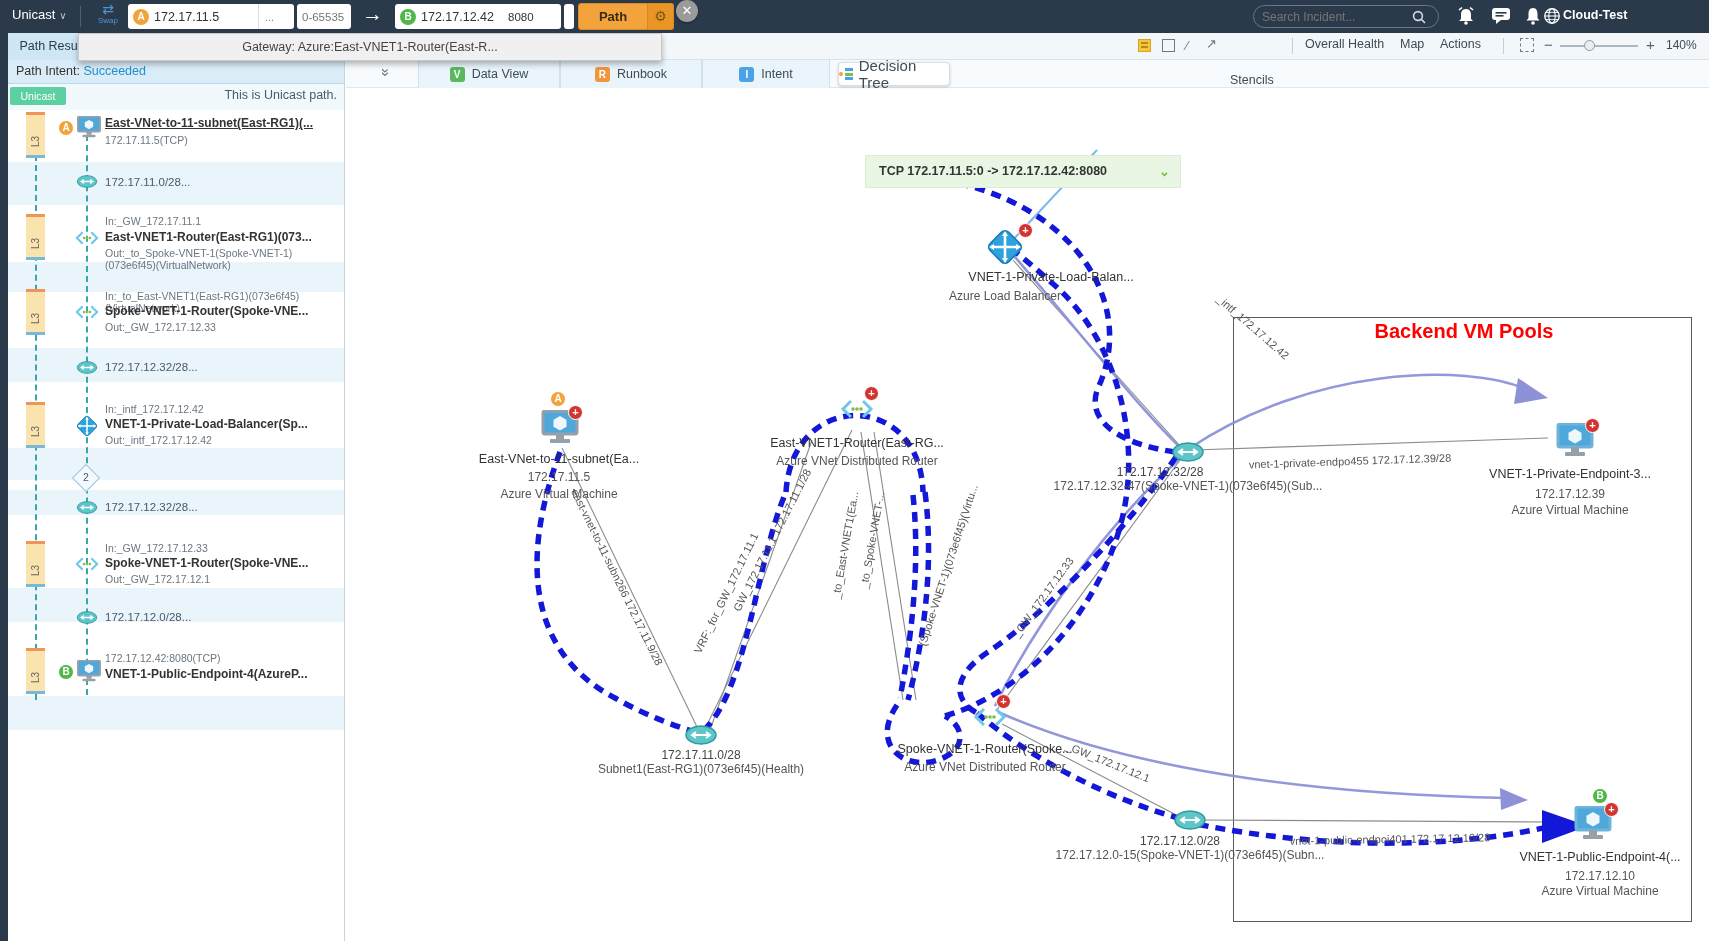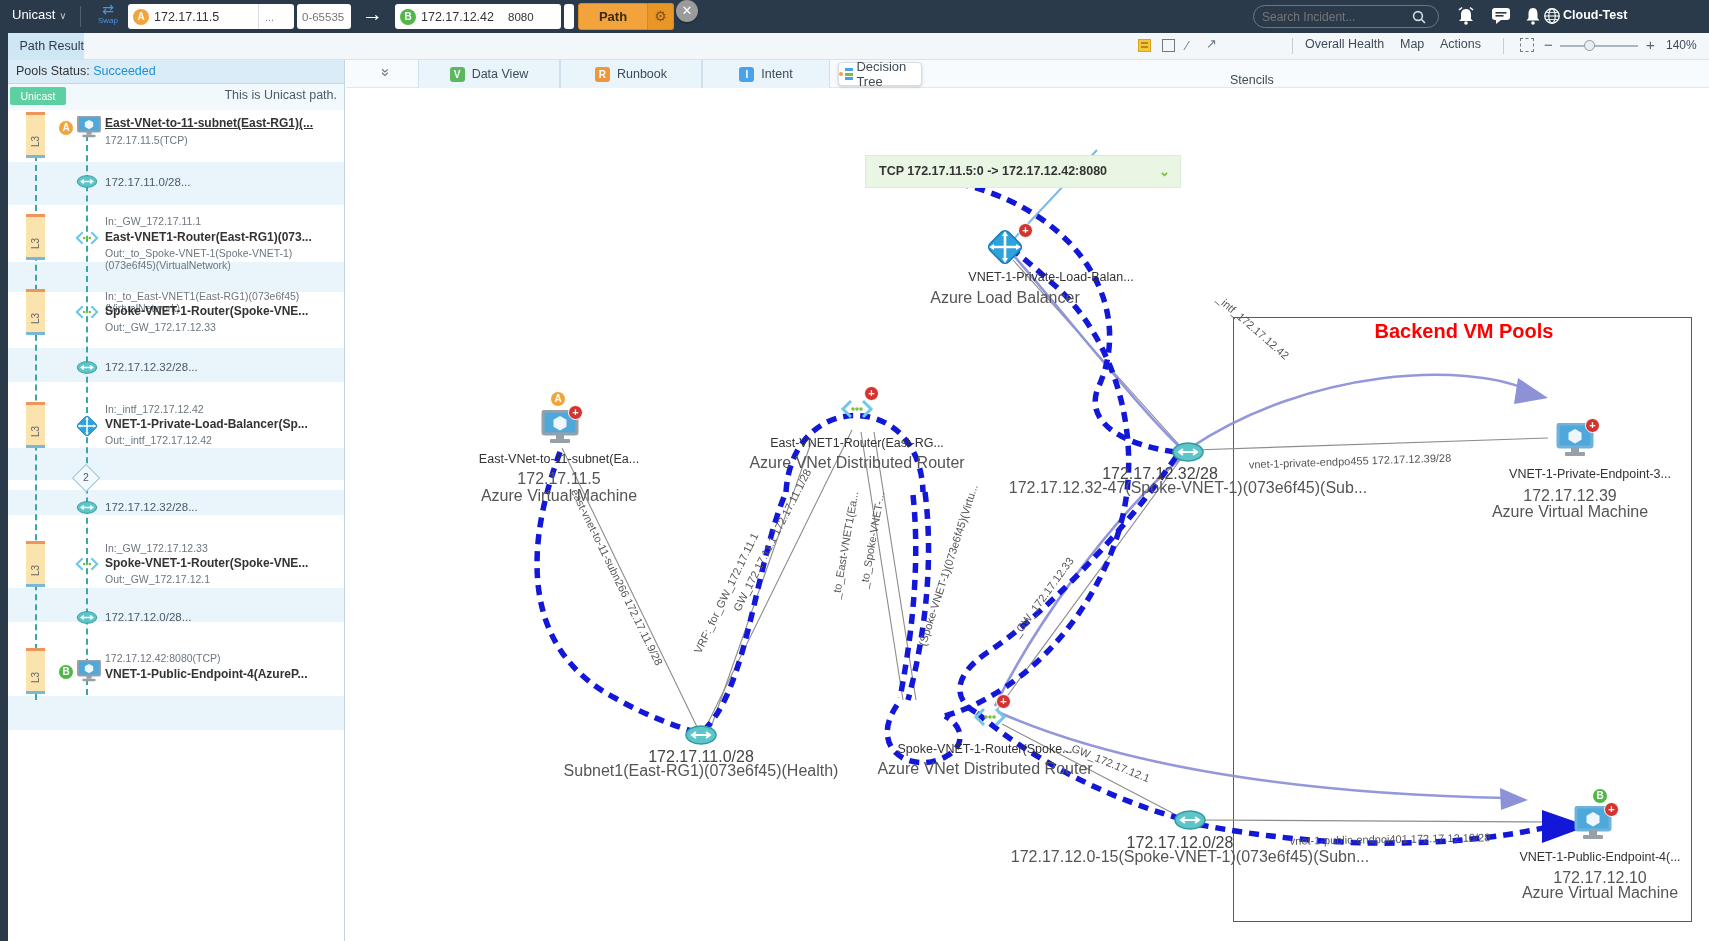--- a/index.html
+++ b/index.html
@@ -77,36 +77,36 @@
   .branch-dia { width:20px; height:20px; background:#f2fafd; border:1px solid #9cc6da; transform:rotate(45deg); z-index:3;}
   .branch-num { z-index:4; font-size:10.5px; color:#557; }
 
   
   .tabstrip { left:346px; top:60px; width:1363px; height:28px; background:#f7fbfd; border-bottom:1px solid #e0e8ee; z-index:10;}
   .vtab { top:60px; height:28px; background:#e9f4fb; border-left:1px solid #cfe0ec; border-right:1px solid #cfe0ec;
     z-index:11; display:flex; align-items:center; justify-content:center; gap:7px; cursor:pointer; font-size:12.5px; color:#3d4b57;}
   .vtab .tico { width:15px; height:15px; border-radius:3px; color:#fff; font-size:10px; font-weight:bold;
     display:flex; align-items:center; justify-content:center;}
   .collapse-ch { left:382px; top:64px; color:#5b6b77; font-size:15px; transform:rotate(90deg); z-index:11; cursor:pointer;}
-  .dt-btn { left:838px; top:62px; width:84px; height:24px; background:#fff; border:1px solid #d8dee3; border-radius:4px;
+  .dt-btn { left:838px; top:62px; width:112px; height:24px; background:#fff; border:1px solid #d8dee3; border-radius:4px;
     box-shadow:0 1px 3px rgba(0,0,0,.18); z-index:11; display:flex; align-items:center; justify-content:center; gap:6px;
-    font-size:13px; color:#3d4b57; cursor:pointer;}
+    font-size:15px; color:#3d4b57; cursor:pointer;}
   .dt-ico { width:14px; height:12px; position:relative;}
   .dt-ico b { position:absolute; left:0; top:4px; width:4px; height:4px; border-radius:50%; background:#f2a33c;}
   .dt-ico i { position:absolute; left:6px; height:3px; width:8px; }
 
   
   .flow-banner { left:865px; top:155px; width:316px; height:33px; background:#e9f6e3; border:1px solid #dcedd6;
     z-index:6; font-size:12.5px; font-weight:bold; color:#333; line-height:31px; padding-left:13px; cursor:pointer;}
   .fb-caret { position:absolute; right:10px; top:0; color:#7ac143; font-size:13px; }
   .region-rect { left:1233px; top:317px; width:459px; height:605px; border:1.5px solid #5a5a5a; z-index:2;}
   .region-title { left:1464px; top:320px; transform:translateX(-50%); color:#f00; font-size:20px; font-weight:bold; z-index:6;}
   .nlabel { transform:translateX(-50%); text-align:center; white-space:nowrap; z-index:6;}
   .nname { font-size:12.5px; color:#333; }
-  .nsub { font-size:16px; color:#555; }
+  .nsub { font-size:12px; color:#555; }
   .lnk { position:absolute; font-size:11px; color:#555; white-space:nowrap; z-index:5;}
   .node-ico { z-index:6; cursor:pointer; }
   .plus-badge { width:15px; height:15px; background:#d23430; border:1.5px solid #fff; border-radius:50%;
     color:#fff; font-size:11px; font-weight:bold; text-align:center; line-height:12px; z-index:8;}
   .ab-badge { width:16px; height:16px; border:1.5px solid #fff; border-radius:50%; color:#fff; font-size:10px;
     font-weight:bold; text-align:center; line-height:13px; z-index:8;}
   svg.links { left:0; top:0; z-index:3; pointer-events:none; }
 </style>
 </head>
 <body>
@@ -169,20 +169,21 @@
       <ellipse cx="10" cy="10" rx="3.6" ry="8" fill="none" stroke="#fff" stroke-width="1.2"></ellipse>
       <line x1="2" y1="10" x2="18" y2="10" stroke="#fff" stroke-width="1.2"></line>
       <line x1="3" y1="6" x2="17" y2="6" stroke="#fff" stroke-width="1"></line>
       <line x1="3" y1="14" x2="17" y2="14" stroke="#fff" stroke-width="1"></line>
     </svg>
     <div class="abs acct">Cloud-Test</div>
   </div>
 
   <div class="abs bar2"></div>
   <div class="abs pr-tab">Path Result</div>
+  <div class="abs gw-pop">Gateway: Azure:East-VNET1-Router(East-R...</div>
   <div class="abs close-x">✕</div>
 
   <div class="abs note-ico">
       <i></i>
       <i></i>
     </div>
   <div class="abs sq-ico"></div>
   <div class="abs sl-ico">∕</div>
   <div class="abs pl-ico">↗</div>
   <div class="abs b2-item" style="left:1230px;margin-top:36px;">Stencils</div>
@@ -194,21 +195,21 @@
   <div class="abs fit-ico"></div>
   <div class="abs zoom-minus">−</div>
   <div class="abs zoom-track"></div>
   <div class="abs zoom-knob"></div>
   <div class="abs zoom-plus">+</div>
   <div class="abs zoom-pct">140%</div>
 
   <div class="abs left-rail"></div>
   <div class="abs lpanel">
     <div class="abs ps-row">
-      <span>Pools Status:</span>
+      <span>Path Intent:</span>
       <span class="ps-val">Succeeded</span>
     </div>
     <div class="abs cast-row">
       <div class="abs cast-badge">Unicast</div>
       <div class="abs cast-note">This is Unicast path.</div>
     </div>
 
     <div class="abs stripe" style="top:102px; height:43px;"></div>
     <div class="abs stripe" style="top:202px; height:30px;"></div>
     <div class="abs stripe" style="top:288px; height:34px;"></div>
@@ -458,21 +459,21 @@
   <div class="abs nlabel nsub" style="left:1160px; top:465px; color:#444;">172.17.12.32/28</div>
   <div class="abs nlabel nsub" style="left:1188px; top:479px;">172.17.12.32-47(Spoke-VNET-1)(073e6f45)(Sub...</div>
 
   <svg class="abs node-ico" style="left:1555px; top:423px;" width="40" height="34" viewBox="0 0 40 34">
     <rect x="3" y="1" width="34" height="23" rx="2" fill="#4fa8dc" stroke="#6fb3da" stroke-width="3"></rect>
     <path d="M20 6 l6.5 3.8 v7 l-6.5 3.8 l-6.5 -3.8 v-7 Z" fill="#fff" opacity=".9"></path>
     <rect x="16" y="24" width="8" height="5" fill="#97a0a8"></rect>
       <rect x="10" y="29" width="20" height="4" rx="1" fill="#97a0a8"></rect>
   </svg>
   <div class="abs plus-badge" style="left:1585px; top:418px;">+</div>
-  <div class="abs nlabel nname" style="left:1570px; top:467px;margin-left:20px;">VNET-1-Private-Endpoint-3...</div>
+  <div class="abs nlabel nname" style="left:1570px; top:467px;">VNET-1-Private-Endpoint-3...</div>
   <div class="abs nlabel nsub" style="left:1570px; top:487px;">172.17.12.39</div>
   <div class="abs nlabel nsub" style="left:1570px; top:503px;">Azure Virtual Machine</div>
 
   <svg class="abs node-ico" style="left:1173px; top:809px;" width="34" height="22" viewBox="0 0 34 22">
     <ellipse cx="17" cy="11" rx="15" ry="9" fill="#5ec5c9" stroke="#2e9b9f" stroke-width="1.5"></ellipse>
     <path d="M8 11 H26 M12 8 L8 11 L12 14 M22 8 L26 11 L22 14" stroke="#fff" stroke-width="2" fill="none"></path>
   </svg>
   <div class="abs nlabel nsub" style="left:1180px; top:834px; color:#444;">172.17.12.0/28</div>
   <div class="abs nlabel nsub" style="left:1190px; top:848px;">172.17.12.0-15(Spoke-VNET-1)(073e6f45)(Subn...</div>
 

